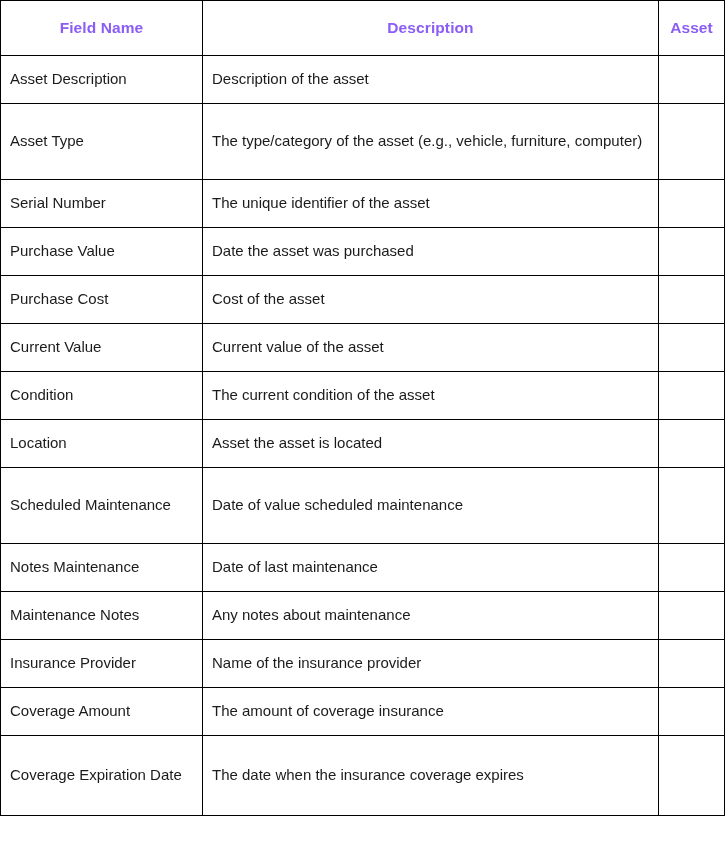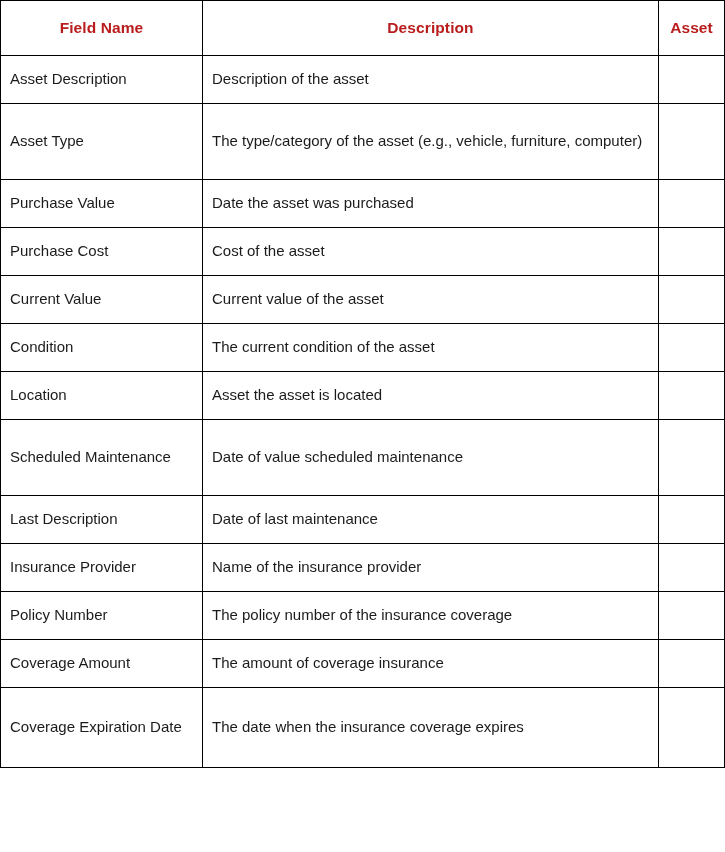--- a/index.html
+++ b/index.html
@@ -33,21 +33,21 @@
     vertical-align: middle;
     background: #ffffff;
   }
 
   
   .doc-table thead th {
     height: 46px;
     padding: 4px 9px;
     font-size: 15.5px;
     font-weight: bold;
-    color: #b91c1c;
+    color: #8b5cf6;
     text-align: center;
     line-height: 1.25;
     letter-spacing: 0.1px;
   }
 
   
   .doc-table tbody td {
     padding: 9px 9px;
     font-size: 15px;
     font-weight: normal;
@@ -86,20 +86,25 @@
       <td class="cell-field">Asset Description</td>
       <td class="cell-desc">Description of the asset</td>
       <td class="cell-asset"></td>
     </tr>
     <tr class="row-tall">
       <td class="cell-field">Asset Type</td>
       <td class="cell-desc">The type/category of the asset (e.g., vehicle, furniture, computer)</td>
       <td class="cell-asset"></td>
     </tr>
     <tr>
+      <td class="cell-field">Serial Number</td>
+      <td class="cell-desc">The unique identifier of the asset</td>
+      <td class="cell-asset"></td>
+    </tr>
+    <tr>
       <td class="cell-field">Purchase Value</td>
       <td class="cell-desc">Date the asset was purchased</td>
       <td class="cell-asset"></td>
     </tr>
     <tr>
       <td class="cell-field">Purchase Cost</td>
       <td class="cell-desc">Cost of the asset</td>
       <td class="cell-asset"></td>
     </tr>
     <tr>
@@ -116,32 +121,32 @@
       <td class="cell-field">Location</td>
       <td class="cell-desc">Asset the asset is located</td>
       <td class="cell-asset"></td>
     </tr>
     <tr class="row-tall">
       <td class="cell-field">Scheduled Maintenance</td>
       <td class="cell-desc">Date of value scheduled maintenance</td>
       <td class="cell-asset"></td>
     </tr>
     <tr>
-      <td class="cell-field">Last Description</td>
+      <td class="cell-field">Notes Maintenance</td>
       <td class="cell-desc">Date of last maintenance</td>
+      <td class="cell-asset"></td>
+    </tr>
+    <tr>
+      <td class="cell-field">Maintenance Notes</td>
+      <td class="cell-desc">Any notes about maintenance</td>
       <td class="cell-asset"></td>
     </tr>
     <tr>
       <td class="cell-field">Insurance Provider</td>
       <td class="cell-desc">Name of the insurance provider</td>
-      <td class="cell-asset"></td>
-    </tr>
-    <tr>
-      <td class="cell-field">Policy Number</td>
-      <td class="cell-desc">The policy number of the insurance coverage</td>
       <td class="cell-asset"></td>
     </tr>
     <tr>
       <td class="cell-field">Coverage Amount</td>
       <td class="cell-desc">The amount of coverage insurance</td>
       <td class="cell-asset"></td>
     </tr>
     <tr class="row-xtall">
       <td class="cell-field">Coverage Expiration Date</td>
       <td class="cell-desc">The date when the insurance coverage expires</td>

